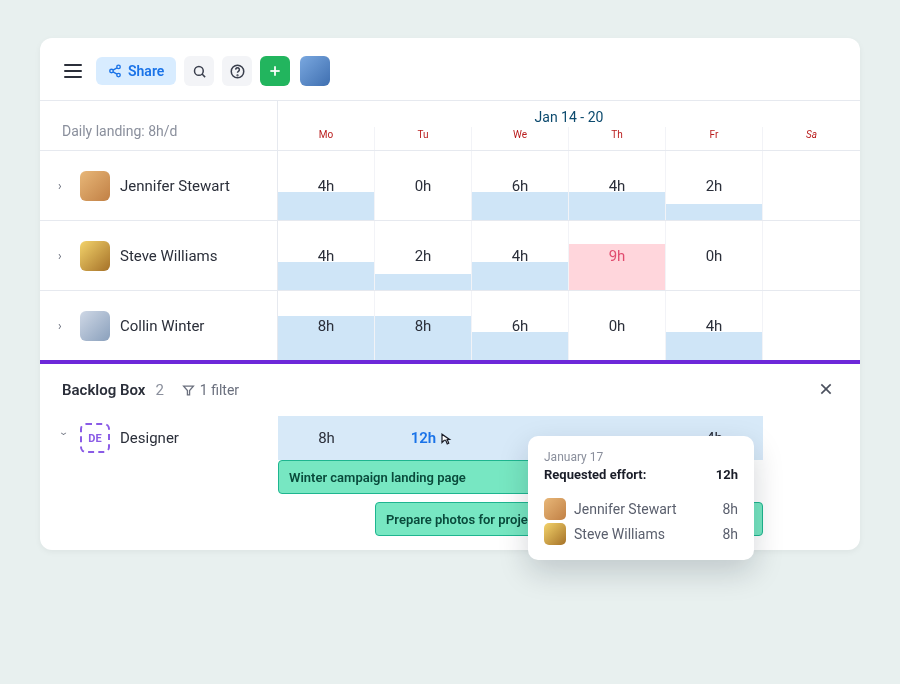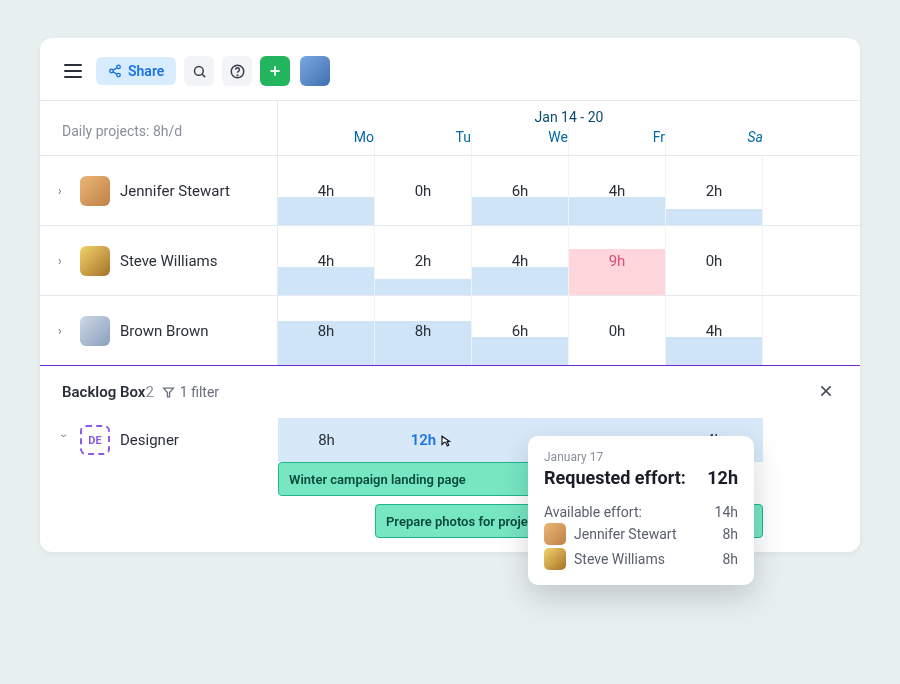--- a/index.html
+++ b/index.html
@@ -62,21 +62,21 @@
     color: #8a8f9c; font-size: 14px;
     border-right: 1px solid #e6e9ef;
   }
   .week-range {
     grid-column: 2 / span 6;
     text-align: center;
     padding: 8px 0 2px 0;
     color: #0c4a6e; font-size: 14px;
   }
   .day-label {
-    text-align: right; color: #0369a1; font-size: 14px; padding: 2px 0 10px 0;
+    text-align: center; color: #b91c1c; font-size: 10px; padding: 2px 0 10px 0;
     border-right: 1px solid #f2f3f7;
   }
   .day-label:last-child { border-right: none; font-style: italic; }
   .row {
     display: grid;
     grid-template-columns: 238px repeat(6, 1fr);
     border-top: 1px solid #e6e9ef;
     height: 70px;
     position: relative;
   }
@@ -95,22 +95,22 @@
   .hcell:last-child { border-right: none; }
   .bar-bottom {
     position: absolute; bottom: 0; left: 0; right: 0;
     height: 28px;
   }
   .bar-bottom.blue { background: #cfe5f7; }
   .hcell.redcell .bar-bottom { background: #ffd6dc; }
   .hcell.redcell { color: #e14c6f; text-align: right; }
   .hcell .txt { position: relative; z-index: 1; }
   .backlog-header {
-    display: flex; align-items: center; 
-    padding: 14px 22px; border-top: 1px solid #6d28d9;
+    display: flex; align-items: center; gap: 10px;
+    padding: 14px 22px; border-top: 4px solid #6d28d9;
     font-size: 15px;
   }
   .backlog-title { font-weight: 600; color: #2b2f3a; }
   .backlog-count { color: #8a8f9c; }
   .filter-chip { display: flex; align-items: center; gap: 5px; color: #6a6f7d; font-size: 14px; margin-left: 8px; cursor: pointer;}
   .backlog-close { margin-left: auto; font-size: 20px; color: #4a4f5d; cursor: pointer; padding-right: 4px;}
   .designer-row {
     display: grid;
     grid-template-columns: 238px repeat(6, 1fr);
     position: relative;
@@ -158,21 +158,21 @@
     width: 226px;
     background: #fff;
     border-radius: 10px;
     box-shadow: 0 12px 30px rgba(10,20,40,0.18);
     padding: 14px 16px 12px 16px;
     font-size: 14px;
     z-index: 10;
   }
   .pop-date { color: #8a8f9c; font-size: 12px; }
   .pop-row { display: flex; justify-content: space-between; align-items: center; margin: 3px 0;}
-  .pop-main { font-weight: 700; font-size: 18px; color:#1a1d28;}
+  .pop-main { font-weight: 700; font-size: 13px; color:#1a1d28;}
   .pop-sep { height: 10px; }
   .pop-person { display: flex; align-items: center; gap: 8px; }
   .pop-av { width: 22px; height: 22px; border-radius: 5px; }
   .rounded-bottom { border-bottom-left-radius: 12px; border-bottom-right-radius: 12px; overflow:hidden;}
 
   
   .av1 { background: linear-gradient(135deg,#e8b778,#c18045); }
   .av2 { background: linear-gradient(135deg,#f3d36b,#a57128); }
   .av3 { background: linear-gradient(135deg,#cfd8e6,#8aa0bc); }
   .av4 { background: linear-gradient(135deg,#7aa8e0,#3f6fb0); }
@@ -214,25 +214,26 @@
     <div class="add-btn">
       <svg width="14" height="14" viewBox="0 0 24 24" stroke="#fff" stroke-width="3">
           <line x1="12" y1="4" x2="12" y2="20"></line>
           <line x1="4" y1="12" x2="20" y2="12"></line>
         </svg>
     </div>
     <div class="avatar-sm av4"></div>
   </div>
 
   <div class="grid-header">
-    <div class="capacity-cell">Daily projects: 8h/d</div>
+    <div class="capacity-cell">Daily landing: 8h/d</div>
     <div class="week-range">Jan 14 - 20</div>
     <div class="day-label">Mo</div>
     <div class="day-label">Tu</div>
     <div class="day-label">We</div>
+    <div class="day-label">Th</div>
     <div class="day-label">Fr</div>
     <div class="day-label">Sa</div>
   </div>
 
   <div class="row">
     <div class="person-cell">
       <span class="chevron">›</span>
       <div class="avatar-sm person-av av1"></div>
       <span class="person-name">Jennifer Stewart</span>
     </div>
@@ -287,21 +288,21 @@
       </div>
     <div class="hcell">
         <span class="txt"></span>
       </div>
   </div>
 
   <div class="row">
     <div class="person-cell">
       <span class="chevron">›</span>
       <div class="avatar-sm person-av av3"></div>
-      <span class="person-name">Brown Brown</span>
+      <span class="person-name">Collin Winter</span>
     </div>
     <div class="hcell">
         <span class="txt">8h</span>
         <div class="bar-bottom blue" style="height:44px"></div>
       </div>
     <div class="hcell">
         <span class="txt">8h</span>
         <div class="bar-bottom blue" style="height:44px"></div>
       </div>
     <div class="hcell">
@@ -378,24 +379,20 @@
   </div>
 
   <div class="popover">
     <div class="pop-date">January 17</div>
     <div class="pop-row">
       <span class="pop-main">Requested effort:</span>
       <span class="pop-main">12h</span>
     </div>
     <div class="pop-sep"></div>
     <div class="pop-row">
-      <span style="color:#5a5f6d">Available effort:</span>
-      <span style="color:#5a5f6d">14h</span>
-    </div>
-    <div class="pop-row">
       <span class="pop-person">
         <span class="pop-av av1" style="display:inline-block"></span>
         <span style="color:#5a5f6d">Jennifer Stewart</span>
       </span>
       <span style="color:#5a5f6d">8h</span>
     </div>
     <div class="pop-row">
       <span class="pop-person">
         <span class="pop-av av2" style="display:inline-block"></span>
         <span style="color:#5a5f6d">Steve Williams</span>

